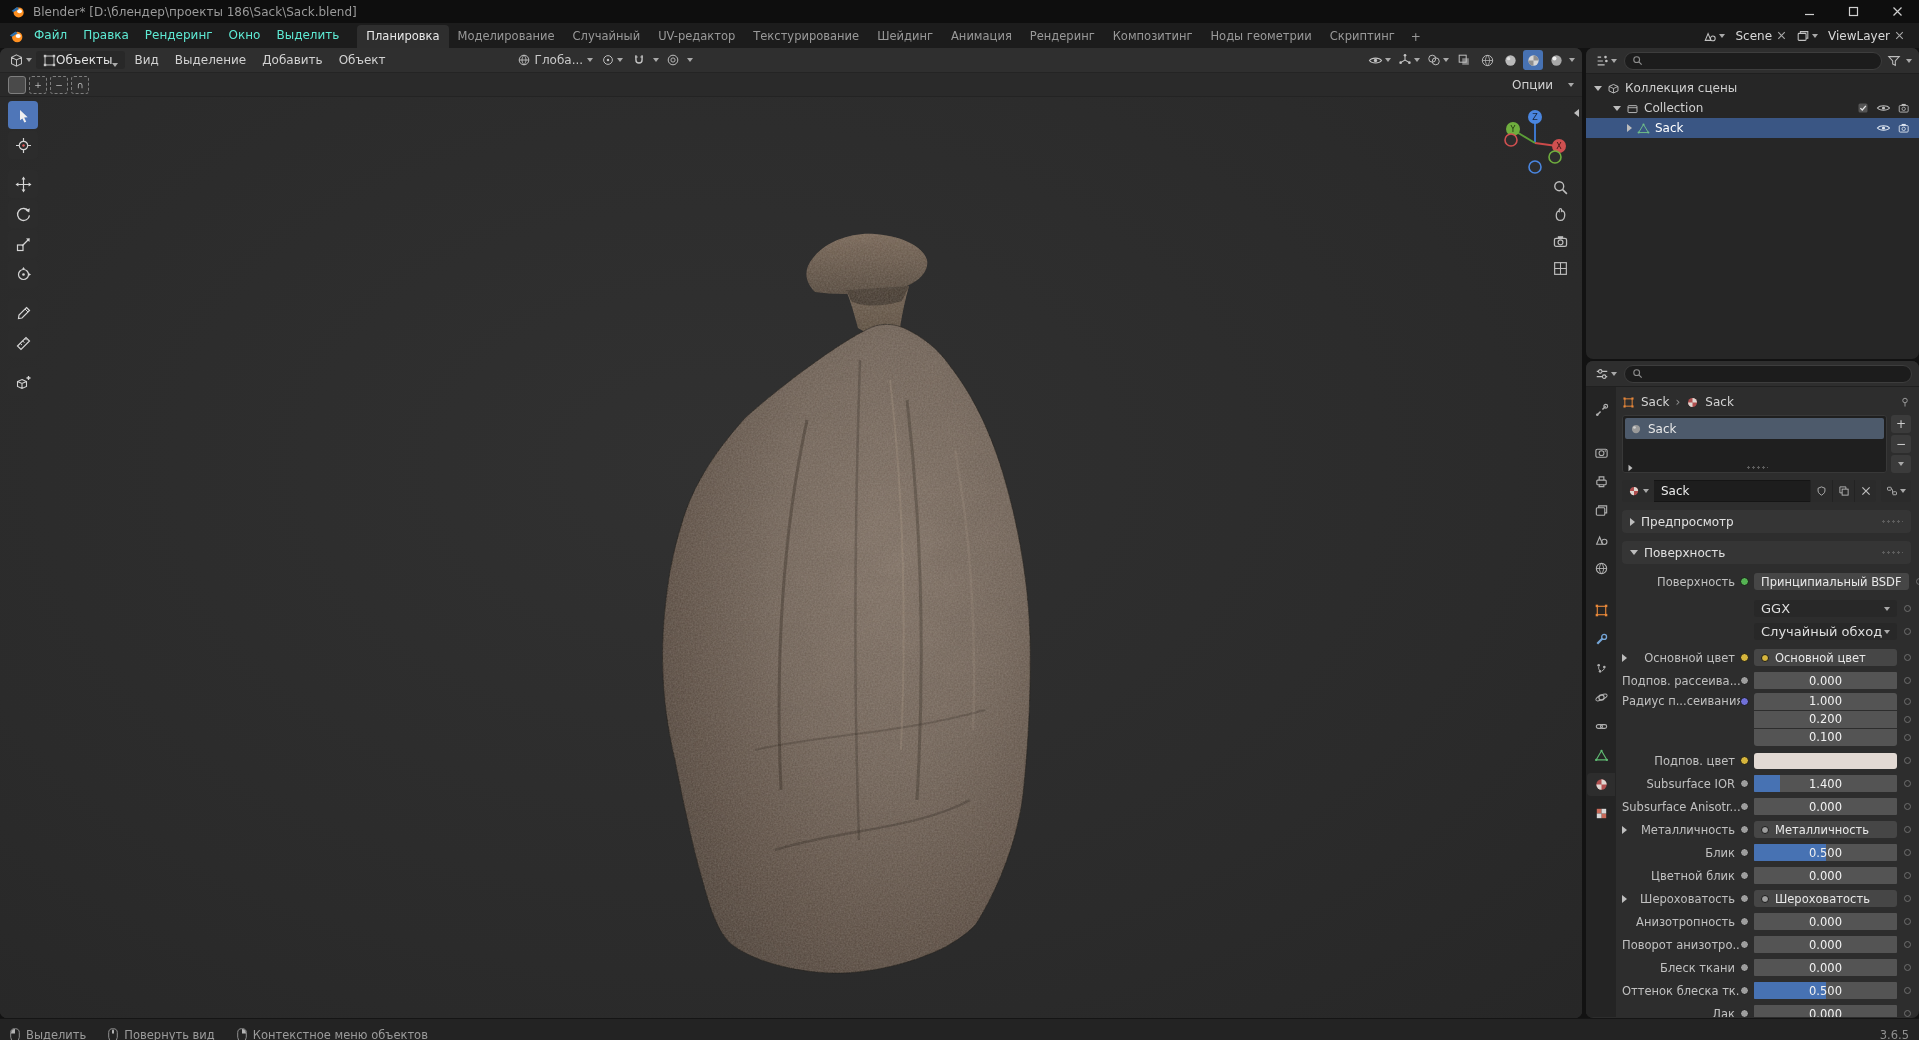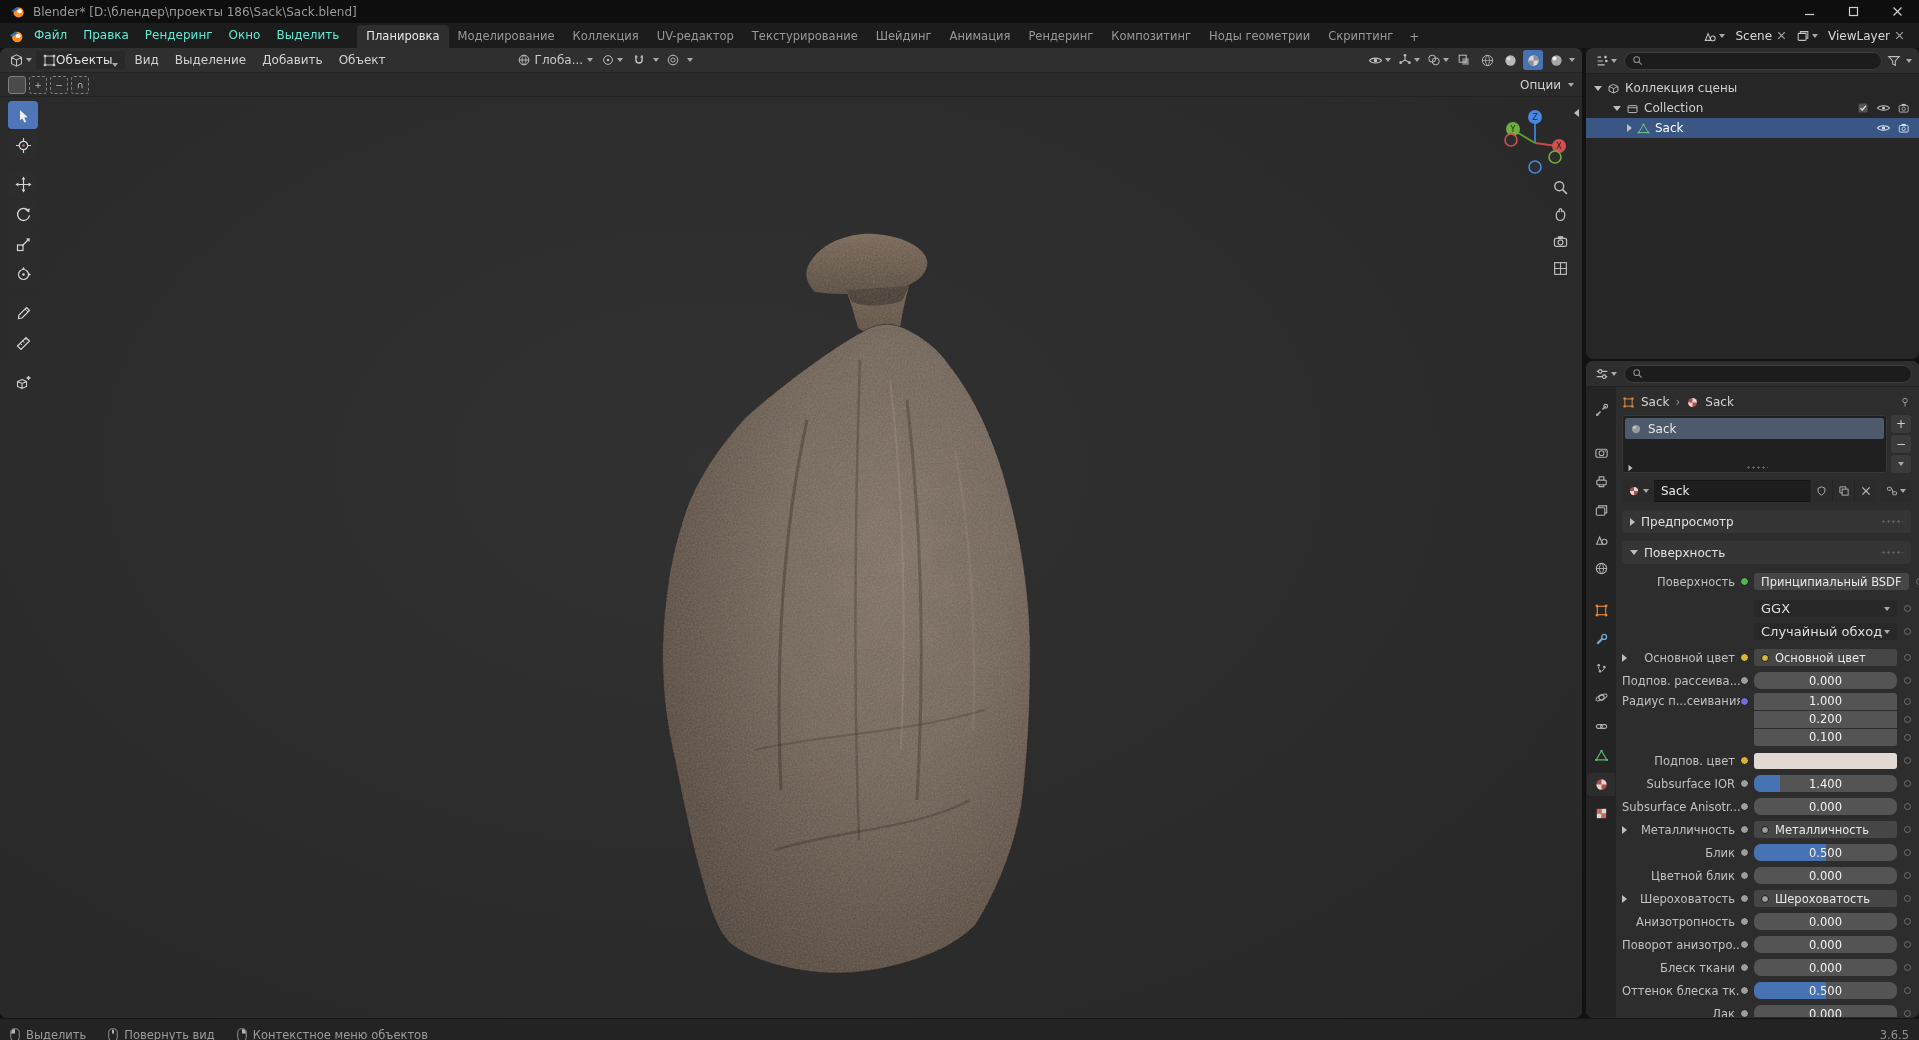--- a/index.html
+++ b/index.html
@@ -31,21 +31,21 @@
   #viewport{position:absolute;left:0;top:48px;width:1582px;height:970px;background:#2d2d2d;border-radius:7px;overflow:hidden}
   #vp-header{height:25px;background:#2f2f2f;display:flex;align-items:center;padding:0 7px;border-bottom:1px solid #242424;gap:2px}
   #vp-toolsrow{height:24px;background:#2a2a2a;display:flex;align-items:center;padding:0 8px;border-bottom:1px solid #232323}
   #vp-canvas{position:absolute;left:0;top:49px;right:0;bottom:0;background:radial-gradient(ellipse at 45% 40%,#313131 0%,#2b2b2b 65%,#272727 100%);overflow:hidden}
   .vmenu{padding:0 7px;color:#d2d2d2;white-space:nowrap}
   .mode-pill{display:flex;align-items:flex-end;background:#282828;border-radius:3px;padding:2px 7px;color:#e2e2e2;white-space:nowrap}
   .icon-btn{display:flex;align-items:center;justify-content:center;gap:2px;height:20px;min-width:20px;padding:0 2px;border-radius:3px}
   .icon-btn.active{background:#4772b3}
   .hdr-right{margin-left:auto;display:flex;align-items:center;gap:3px}
   .orient-group{display:flex;align-items:center;gap:4px;margin-left:120px}
-  .options-right{margin-left:auto;display:flex;align-items:center;gap:7px;color:#d2d2d2}
+  .options-right{margin-left:auto;display:flex;align-items:center;gap:15px;color:#d2d2d2}
   .selmode{width:18px;height:18px;border:1px dashed #7e7e7e;border-radius:3px;margin-right:3px;display:flex;align-items:center;justify-content:center;font-size:9px;color:#bdbdbd;background:#2e2e2e}
   .selmode.active{background:#4a4a4a;border-style:solid}
 
   
   #toolbar{position:absolute;left:8px;top:4px;display:flex;flex-direction:column;gap:2px}
   .tool{width:30px;height:28px;background:rgba(44,44,44,.92);border-radius:4px;display:flex;align-items:center;justify-content:center}
   .tool.active{background:#4f76b8}
   .tgap{height:7px}
 
   #gizmo{position:absolute;left:1495px;top:6px}
@@ -90,21 +90,21 @@
   .panel-hdr .gripdots{margin:0 0 0 auto}
   .prows{margin-top:6px}
   .prow{display:flex;align-items:center;height:23px}
   .prow.vec{height:18px}
   .plabel{width:118px;display:flex;align-items:center;white-space:nowrap;overflow:hidden;padding-right:5px;color:#c0c0c0;font-size:11.5px;flex:0 0 auto}
   .plabel .ltext{margin-left:auto}
   .socket{width:9px;height:9px;border-radius:50%;border:1px solid #161616;margin-right:5px;flex:0 0 auto;background:#9d9d9d}
   .socket.hidden{visibility:hidden}
   .pw{flex:1;height:17px;position:relative}
   .decor{width:7px;height:7px;border:1px solid #6e6e6e;border-radius:50%;margin-left:7px;flex:0 0 auto}
-  .w-slider{height:17px;background:#545454;border-radius:7px;overflow:hidden;position:relative;display:flex;align-items:center;justify-content:center;color:#f2f2f2;font-size:11.5px}
+  .w-slider{height:17px;background:#545454;border-radius:1px;overflow:hidden;position:relative;display:flex;align-items:center;justify-content:center;color:#f2f2f2;font-size:11.5px}
   .w-slider .fill{position:absolute;left:0;top:0;bottom:0;background:#4772b3}
   .w-slider .val{position:relative}
   .w-drop{height:17px;background:#282828;border-radius:3px;display:flex;align-items:center;padding:0 7px;color:#dedede;font-size:13px}
   .w-drop .caret{margin-left:auto}
   .w-btn{height:17px;background:#464646;border-radius:3px;display:flex;align-items:center;gap:6px;padding:0 7px;color:#e9e9e9;font-size:11.5px;white-space:nowrap;overflow:hidden}
   .mini-dot{width:8px;height:8px;border-radius:50%;border:1px solid #1a1a1a;flex:0 0 auto}
   .w-color{height:16px;border-radius:3px;margin-top:1px}
 
   
   #statusbar{position:absolute;left:0;top:1018px;right:0;height:22px;background:#232323;border-top:1px solid #151515;display:flex;align-items:center;padding:16px 10px;gap:22px;color:#9b9b9b;font-size:11.5px}
@@ -151,21 +151,21 @@
     </svg>
   </span>
   <span class="menu-item">Файл</span>
   <span class="menu-item">Правка</span>
   <span class="menu-item">Рендеринг</span>
   <span class="menu-item">Окно</span>
   <span class="menu-item">Выделить</span>
   <div class="tabs">
     <span class="wtab active">Планировка</span>
     <span class="wtab">Моделирование</span>
-    <span class="wtab">Коллекция</span>
+    <span class="wtab">Случайный</span>
     <span class="wtab">UV-редактор</span>
     <span class="wtab">Текстурирование</span>
     <span class="wtab">Шейдинг</span>
     <span class="wtab">Анимация</span>
     <span class="wtab">Рендеринг</span>
     <span class="wtab">Композитинг</span>
     <span class="wtab">Ноды геометрии</span>
     <span class="wtab">Скриптинг</span>
     <span class="addtab">+</span>
   </div>

